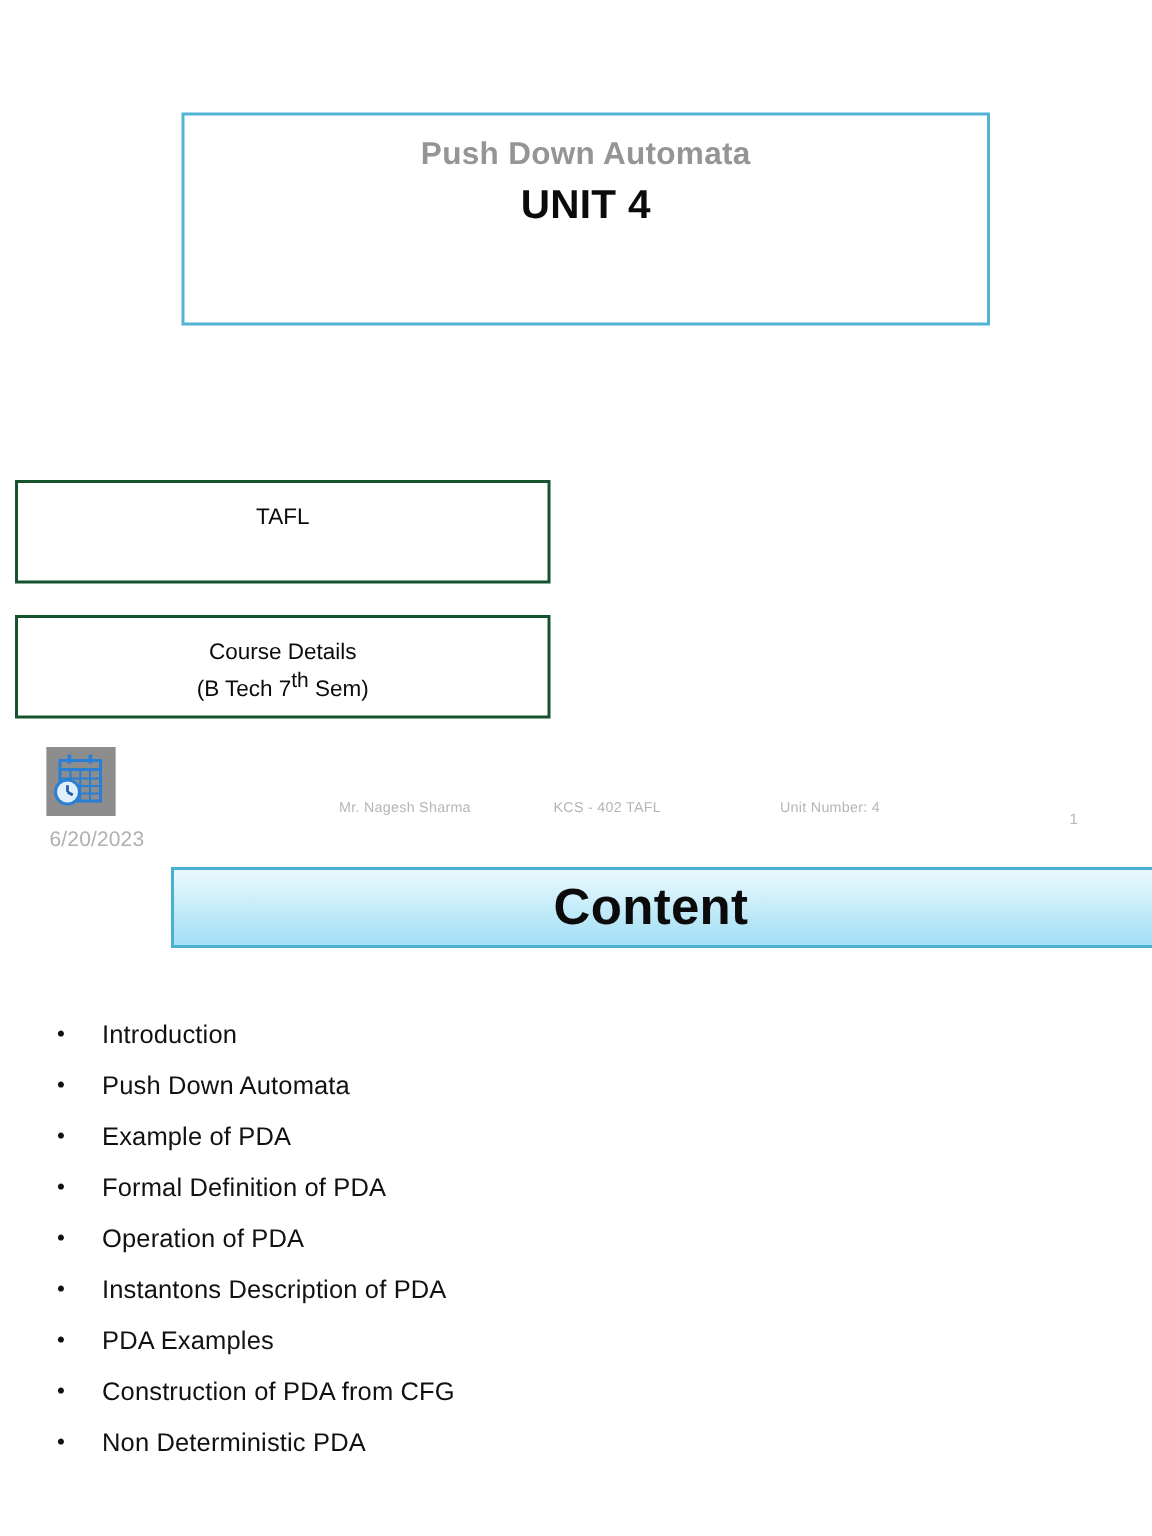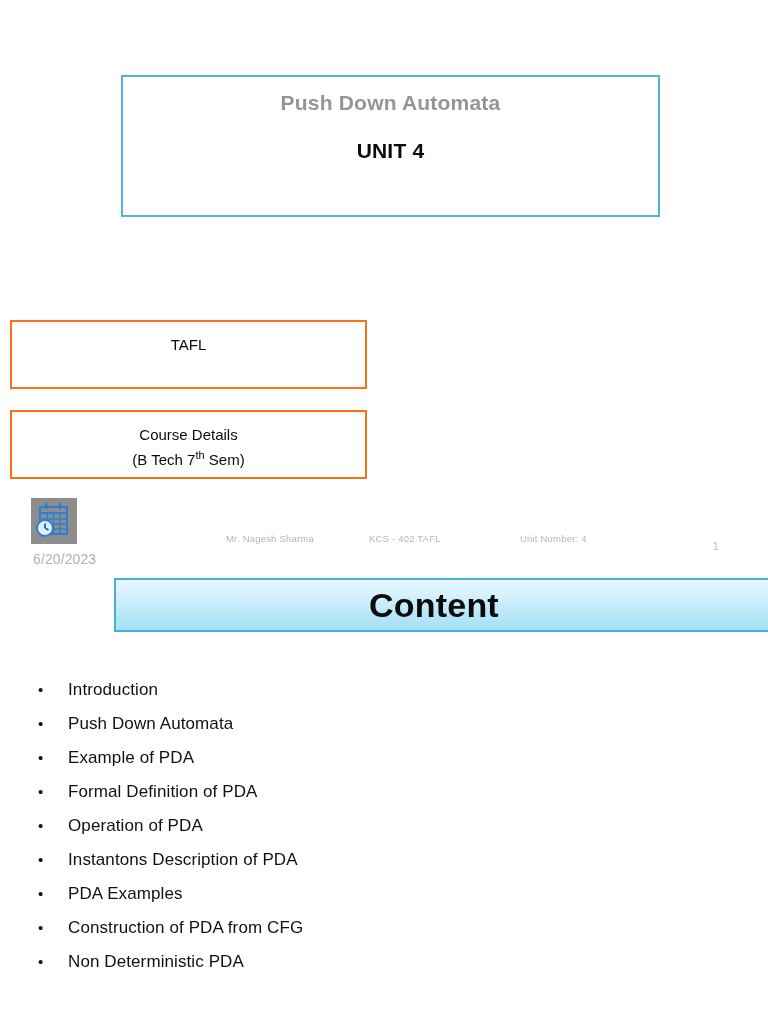--- a/index.html
+++ b/index.html
@@ -37,54 +37,53 @@
     padding-top: 10px;
   }
   .title-main {
     font-size: 21px;
     font-weight: bold;
     color: #959595;
     line-height: 32px;
     letter-spacing: 0.2px;
   }
   .title-sub {
-    font-size: 21px;
+    font-size: 27px;
     font-weight: bold;
     color: #0b0b0b;
     line-height: 34px;
     letter-spacing: 0.2px;
-    margin-top: 15px;
   }
 
   .info-box {
     position: absolute;
     left: 10px;
     box-sizing: border-box;
-    border: 2px solid #f97316;
+    border: 2px solid #14532d;
     background: #ffffff;
     text-align: center;
     width: 357px;
   }
   .box-tafl {
     top: 320px;
     height: 69px;
     padding-top: 10px;
   }
   .box-course {
     top: 410px;
     height: 69px;
     padding-top: 10px;
   }
   .info-line {
     font-size: 15px;
     line-height: 25px;
     color: #0b0b0b;
   }
   .info-line sup {
-    font-size: 11px;
+    font-size: 14px;
     vertical-align: super;
     line-height: 0;
   }
 
   
   .footer-icon {
     position: absolute;
     left: 31px;
     top: 498px;
     width: 46px;

